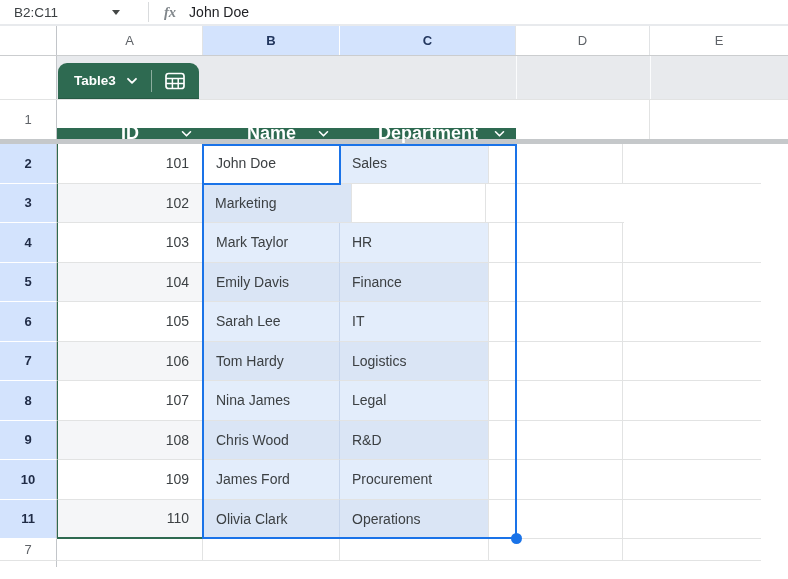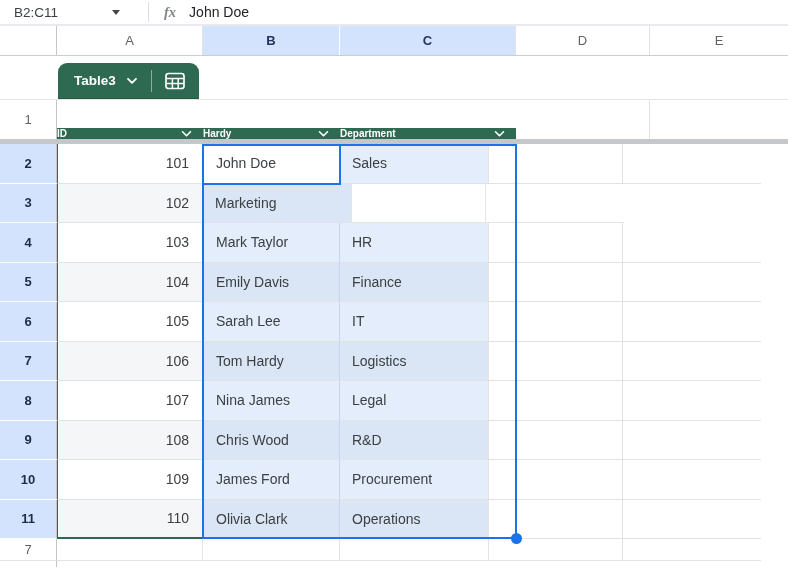--- a/index.html
+++ b/index.html
@@ -37,21 +37,21 @@
   .ch {
     display:flex; align-items:center; justify-content:center;
     font-size:13px; color:#5f6368; border-right:1px solid #e1e3e5; background:#fff;
   }
   .ch.sel { background:var(--selheader,#d3e3fd); color:#22365e; font-weight:bold; }
   .ch.sel-mid { border-right:1px solid #fff; }
   .ch.last { border-right:none; }
   .w-a{width:146px}.w-b{width:137px}.w-c{width:176px}.w-d{width:134px}.w-e{width:138px}
 
   
-  .band { display:flex; height:44px; border-bottom:1px solid #e2e3e3;align-items:flex-end; }
+  .band { display:flex; height:44px; border-bottom:1px solid #e2e3e3; }
   .band-rh { width:57px; background:#fff; border-right:1px solid #c2c5c9; }
   .band-area { flex:1; background:var(--abovegrid,#e8eaed); position:relative; }
   .band-line { position:absolute; top:0; bottom:0; width:1px; background:#fbfcfd; }
   .band-line.l1 { left:459px; } .band-line.l2 { left:593px; }
 
   
   .chip {
     position:absolute; left:1px; bottom:0; height:36px;
     background:var(--green,#2e6a51); border-radius:9px 9px 0 0;
     display:flex; align-items:center; cursor:pointer;
@@ -62,22 +62,22 @@
   .chip-sep { width:1px; height:22px; background:rgba(255,255,255,0.45); }
   .chip-icon { width:47px; display:flex; align-items:center; justify-content:center; }
 
   
   .hrow { display:flex; height:39px; }
   .rh {
     width:57px; display:flex; align-items:center; justify-content:center;
     font-size:13px; color:#5f6368; background:#fff; border-right:1px solid #c2c5c9;
   }
   .th {
-    background:var(--green,#2e6a51); color:#fff; font-weight:bold; font-size:10px;
-    display:flex; align-items:center; position:relative;
+    background:var(--green,#2e6a51); color:#fff; font-weight:bold; font-size:18px;
+    display:flex; align-items:center; justify-content:center; position:relative;
     cursor:pointer;
     margin-top:28px;
   }
   .th .chev { position:absolute; right:11px; top:50%; transform:translateY(-50%); display:flex; }
   .hrow .cell { background:#fff; border-right:1px solid #e2e3e3; }
   .hrow .cell.last { border-right:none; }
 
   
   .frozen-divider { height:5px; background:var(--divider,#c5c8ca); }
 
@@ -182,21 +182,21 @@
     <div class="rh">1</div>
     <div class="th w-a">
       <span>ID</span>
       <span class="chev">
         <svg width="11" height="7" viewBox="0 0 11 7">
             <path d="M1.5 1.3l4 4 4-4" stroke="#fff" stroke-width="1.6" fill="none" stroke-linecap="round" stroke-linejoin="round"></path>
           </svg>
       </span>
     </div>
     <div class="th w-b">
-      <span>Hardy</span>
+      <span>Name</span>
       <span class="chev">
         <svg width="11" height="7" viewBox="0 0 11 7">
             <path d="M1.5 1.3l4 4 4-4" stroke="#fff" stroke-width="1.6" fill="none" stroke-linecap="round" stroke-linejoin="round"></path>
           </svg>
       </span>
     </div>
     <div class="th w-c">
       <span>Department</span>
       <span class="chev">
         <svg width="11" height="7" viewBox="0 0 11 7">

